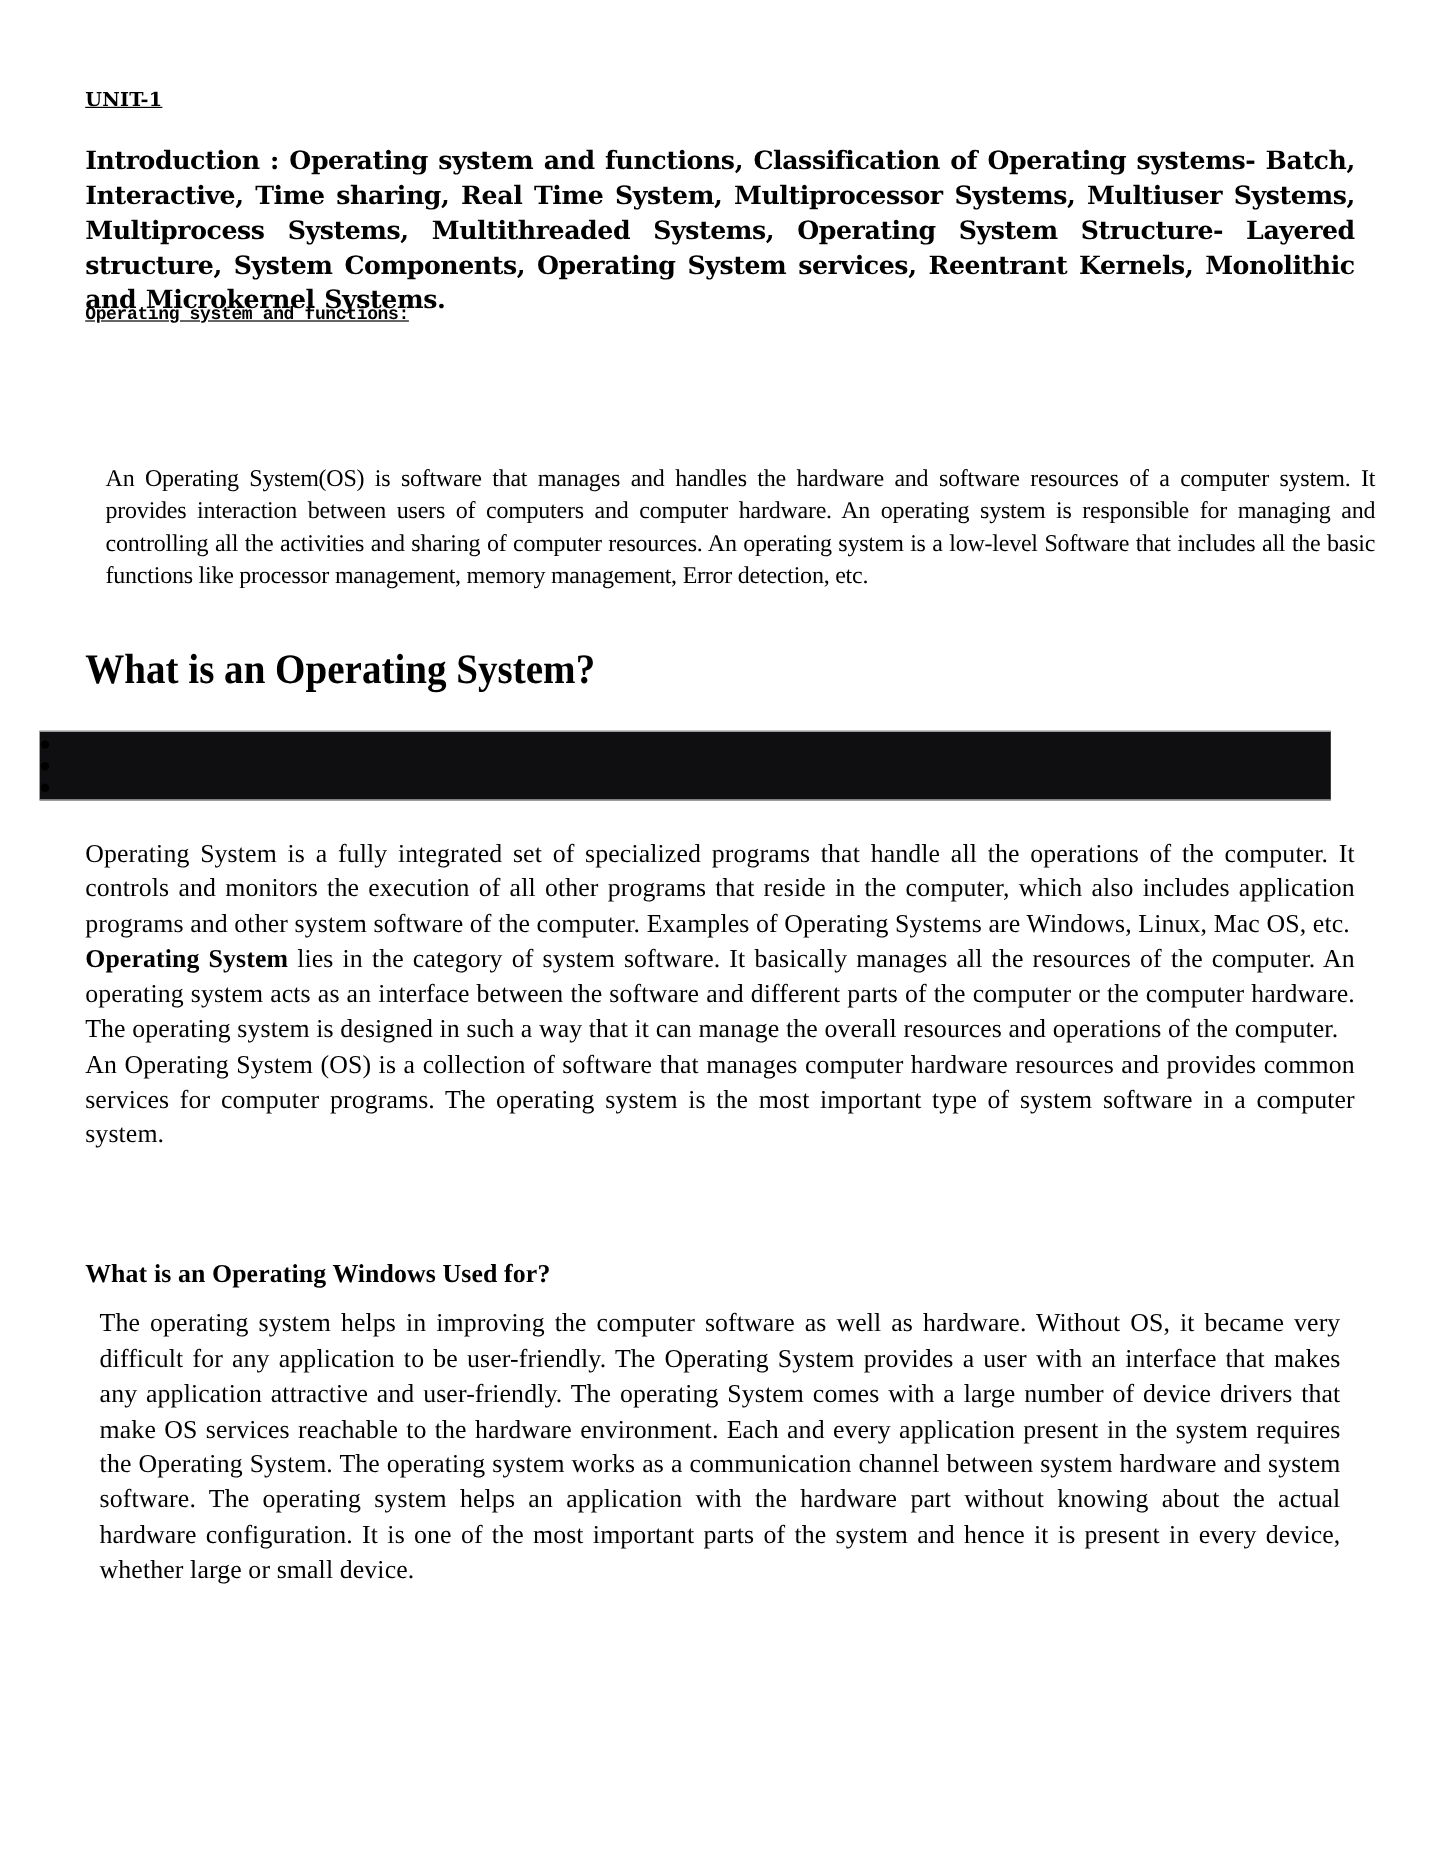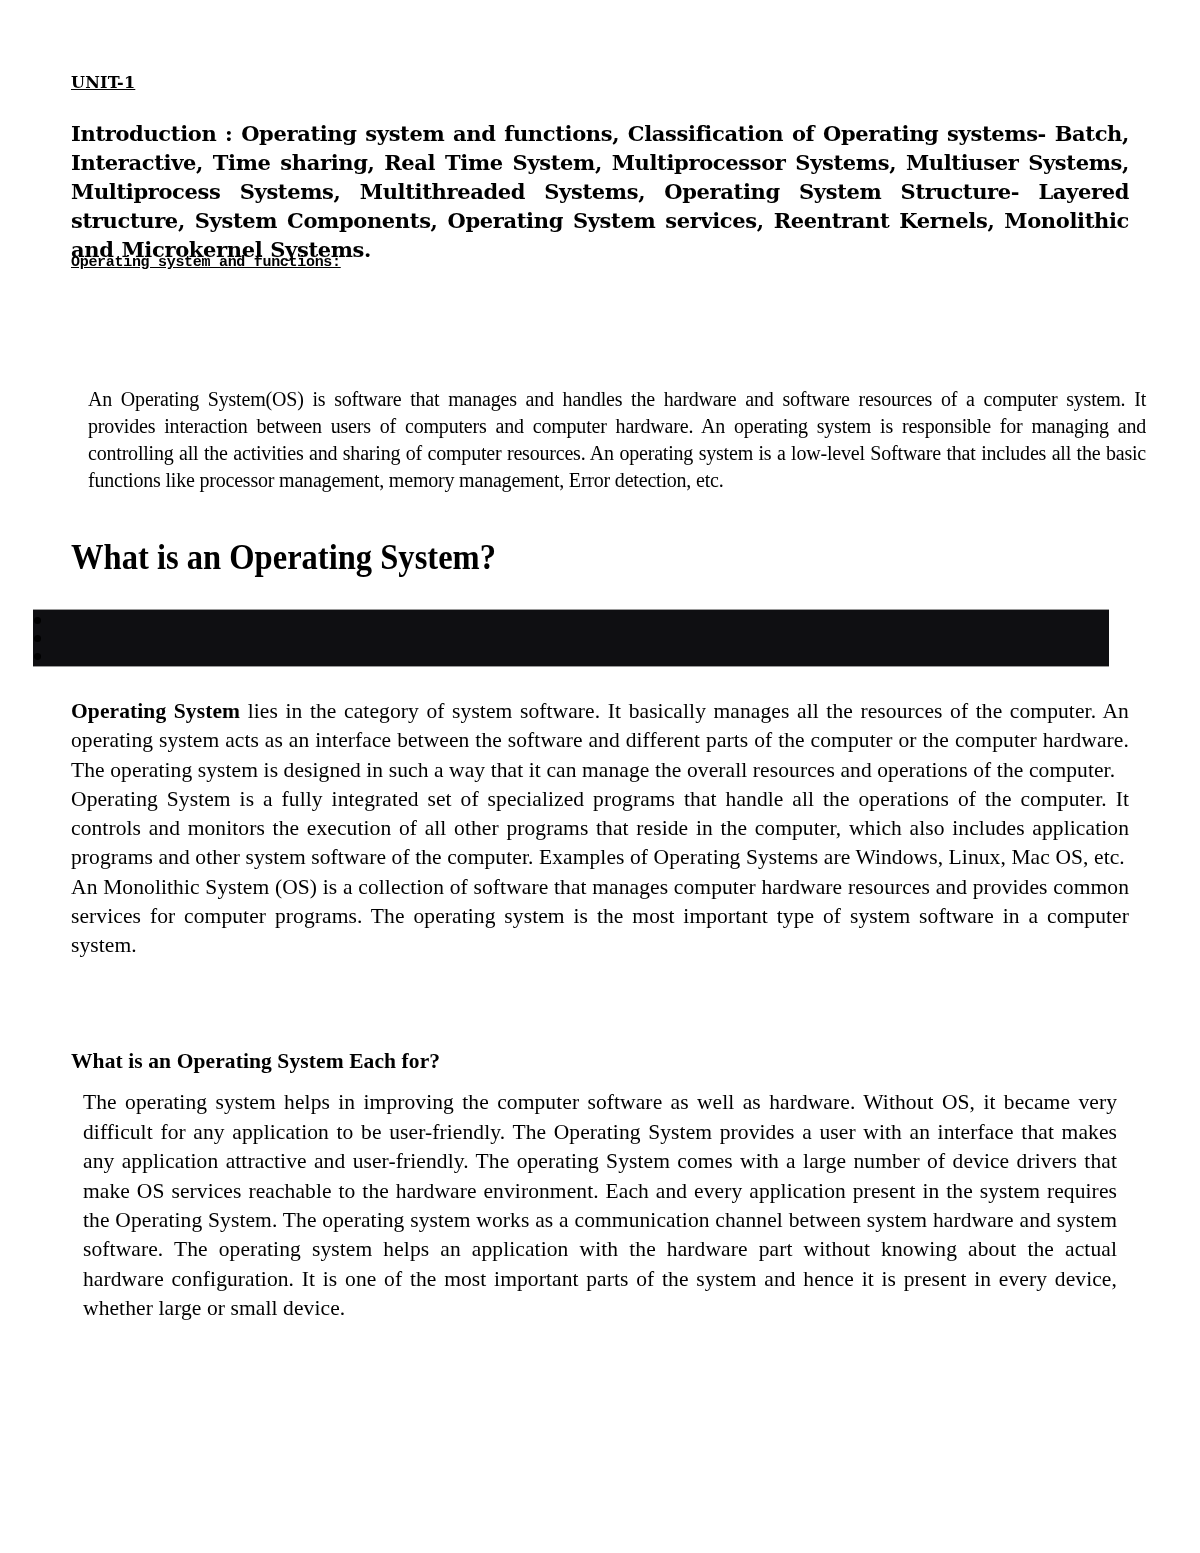--- a/index.html
+++ b/index.html
@@ -150,23 +150,23 @@
 
   <h2 class="what-heading" style="margin:0">What is an Operating System?</h2>
 
   <div class="black-bar">
     <span class="dot" style="top:7px"></span>
     <span class="dot" style="top:25px"></span>
     <span class="dot" style="top:43px"></span>
   </div>
 
   <div class="body-block">
+    <p>Operating System is a fully integrated set of specialized programs that handle all the operations of the computer. It controls and monitors the execution of all other programs that reside in the computer, which also includes application programs and other system software of the computer. Examples of Operating Systems are Windows, Linux, Mac OS, etc.</p>
     <p><b>Operating System</b><span> lies in the category of system software. It basically manages all the resources of the computer. An operating system acts as an interface between the software and different parts of the computer or the computer hardware. The operating system is designed in such a way that it can manage the overall resources and operations of the computer.</span></p>
-    <p>Operating System is a fully integrated set of specialized programs that handle all the operations of the computer. It controls and monitors the execution of all other programs that reside in the computer, which also includes application programs and other system software of the computer. Examples of Operating Systems are Windows, Linux, Mac OS, etc.</p>
-    <p>An Monolithic System (OS) is a collection of software that manages computer hardware resources and provides common services for computer programs. The operating system is the most important type of system software in a computer system.</p>
+    <p>An Operating System (OS) is a collection of software that manages computer hardware resources and provides common services for computer programs. The operating system is the most important type of system software in a computer system.</p>
   </div>
 
   <div class="used-block">
-    <h3>What is an Operating System Each for?</h3>
+    <h3>What is an Operating Windows Used for?</h3>
     <p>The operating system helps in improving the computer software as well as hardware. Without OS, it became very difficult for any application to be user-friendly. The Operating System provides a user with an interface that makes any application attractive and user-friendly. The operating System comes with a large number of device drivers that make OS services reachable to the hardware environment. Each and every application present in the system requires the Operating System. The operating system works as a communication channel between system hardware and system software. The operating system helps an application with the hardware part without knowing about the actual hardware configuration. It is one of the most important parts of the system and hence it is present in every device, whether large or small device.</p>
   </div>
 
 </div>
 
 </body></html>

